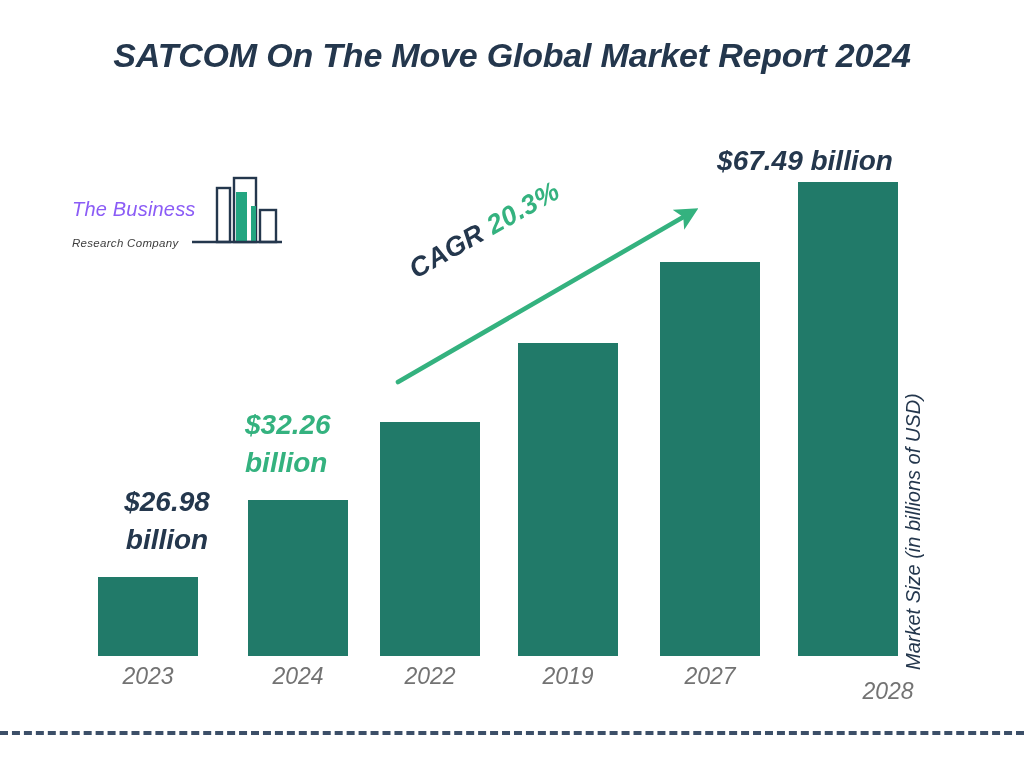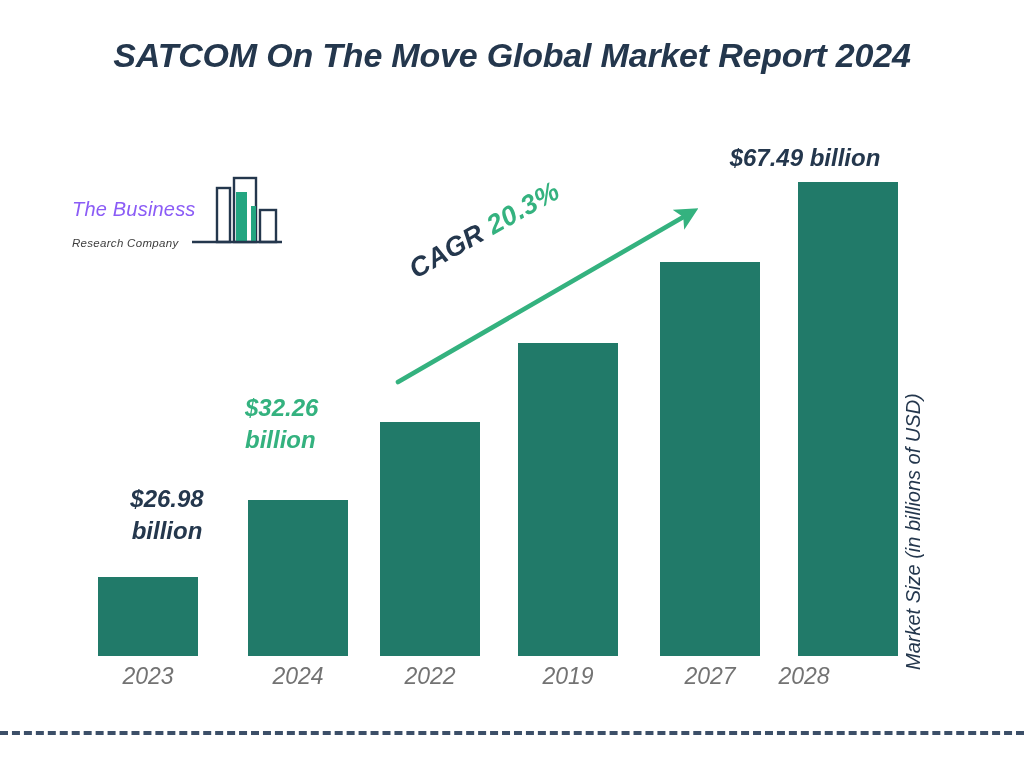--- a/index.html
+++ b/index.html
@@ -88,29 +88,29 @@
     width: 120px;
     text-align: center;
     font-size: 23px;
     color: #737373;
     font-family: "Liberation Sans", sans-serif;
   }
 
   
   .value-label {
     position: absolute;
-    font-size: 24px;
+    font-size: 28px;
     font-weight: bold;
     line-height: 1.34;
   }
   .value-dark { color: #24374d; }
   .value-green { color: #34b27f; }
 
   #label-2023 { left: 97px;  top: 483px; width: 140px; text-align: center; }
-  #label-2024 { left: 245px; top: 392px; width: 140px; text-align: left; }
+  #label-2024 { left: 245px; top: 406px; width: 140px; text-align: left; }
   #label-2028 { left: 690px; top: 142px; width: 230px; text-align: center; white-space: nowrap;}
 
   
   #cagr-annotation {
     position: absolute;
     left: 404px;
     top: 258px;
     transform: rotate(-29.5deg);
     transform-origin: left top;
     font-size: 27px;
@@ -193,21 +193,21 @@
     <div class="bar" style="left:380px; top:422px; width:100px; height:234px;"></div>
     <div class="bar" style="left:518px; top:343px; width:100px; height:313px;"></div>
     <div class="bar" style="left:660px; top:262px; width:100px; height:394px;"></div>
     <div class="bar" style="left:798px; top:182px; width:100px; height:474px;"></div>
 
     <div class="xlabel" style="left:88px;">2023</div>
     <div class="xlabel" style="left:238px;">2024</div>
     <div class="xlabel" style="left:370px;">2022</div>
     <div class="xlabel" style="left:508px;">2019</div>
     <div class="xlabel" style="left:650px;">2027</div>
-    <div class="xlabel" style="left:744px;">2028</div>
+    <div class="xlabel" style="left:828px;margin-top:15px;">2028</div>
   </div>
 
   <div class="value-label value-dark" id="label-2023">
     <div>$26.98</div>
     <div>billion</div>
   </div>
 
   <div class="value-label value-green" id="label-2024">
     <div>$32.26</div>
     <div>billion</div>

